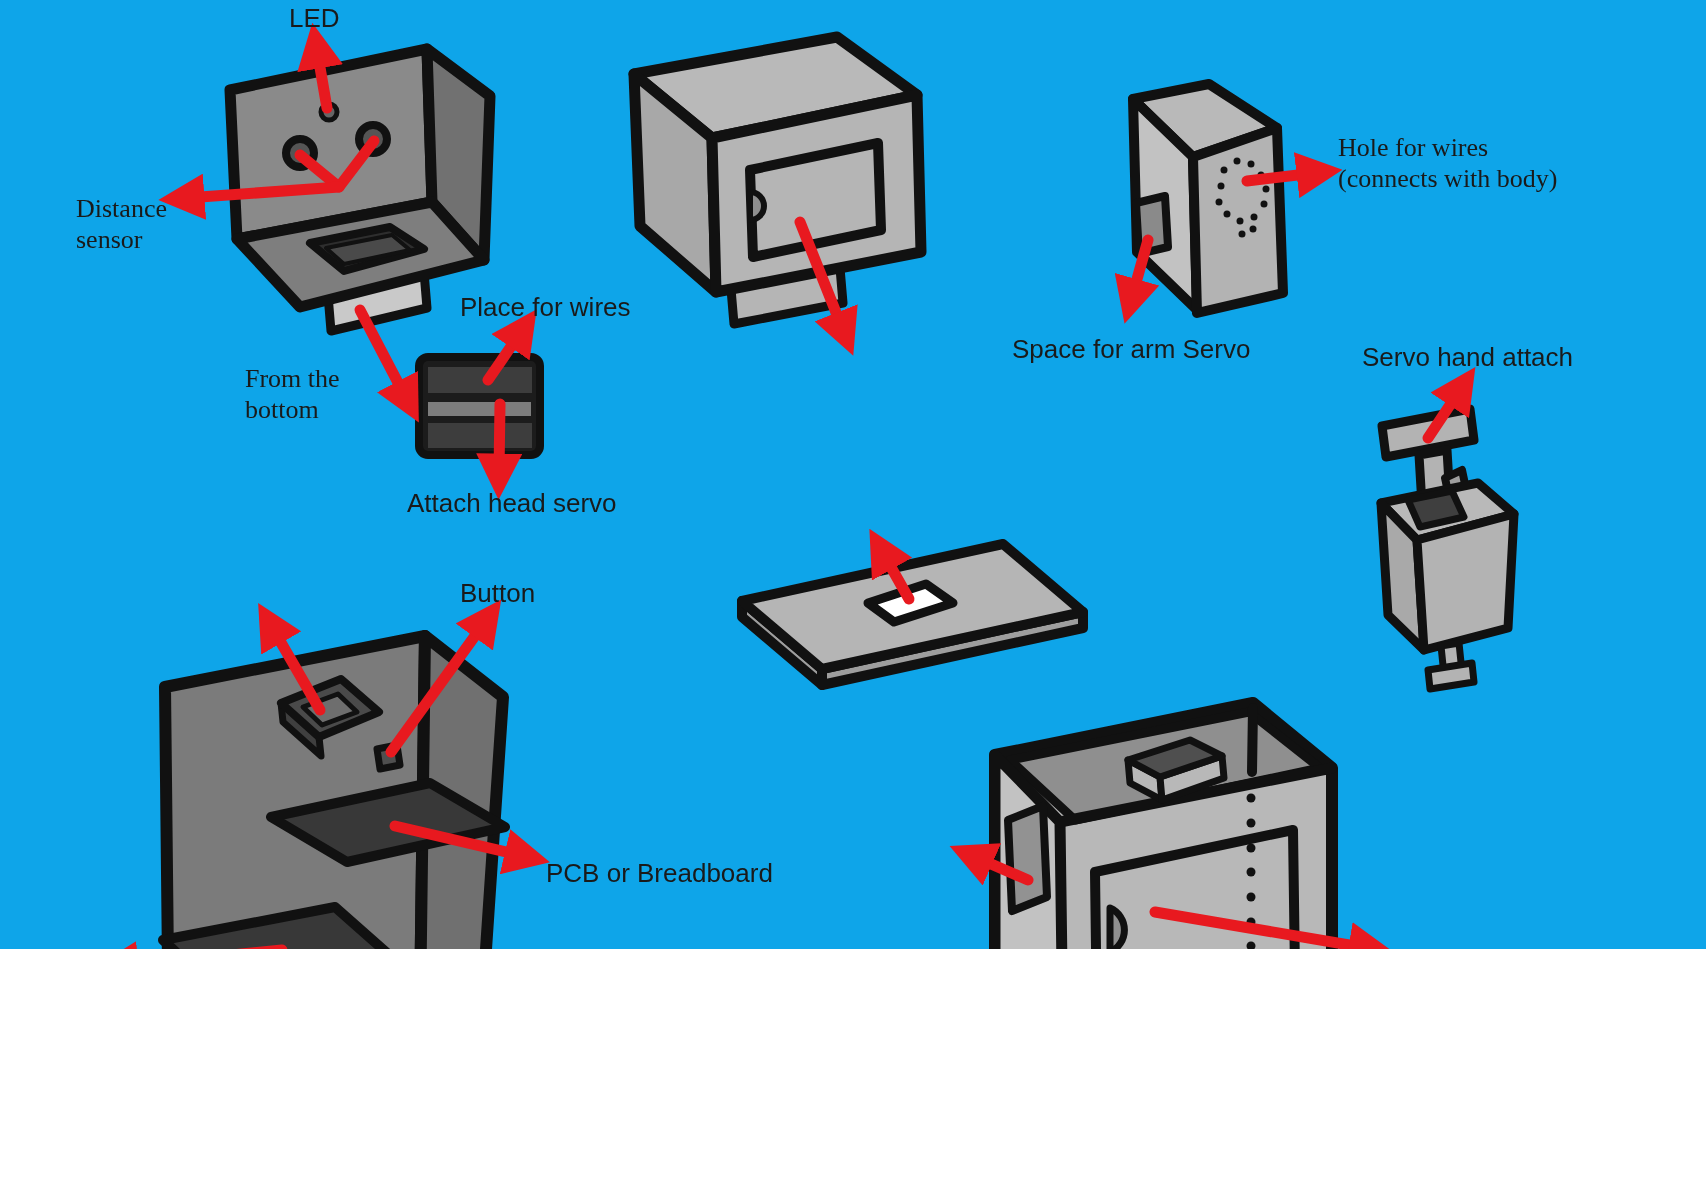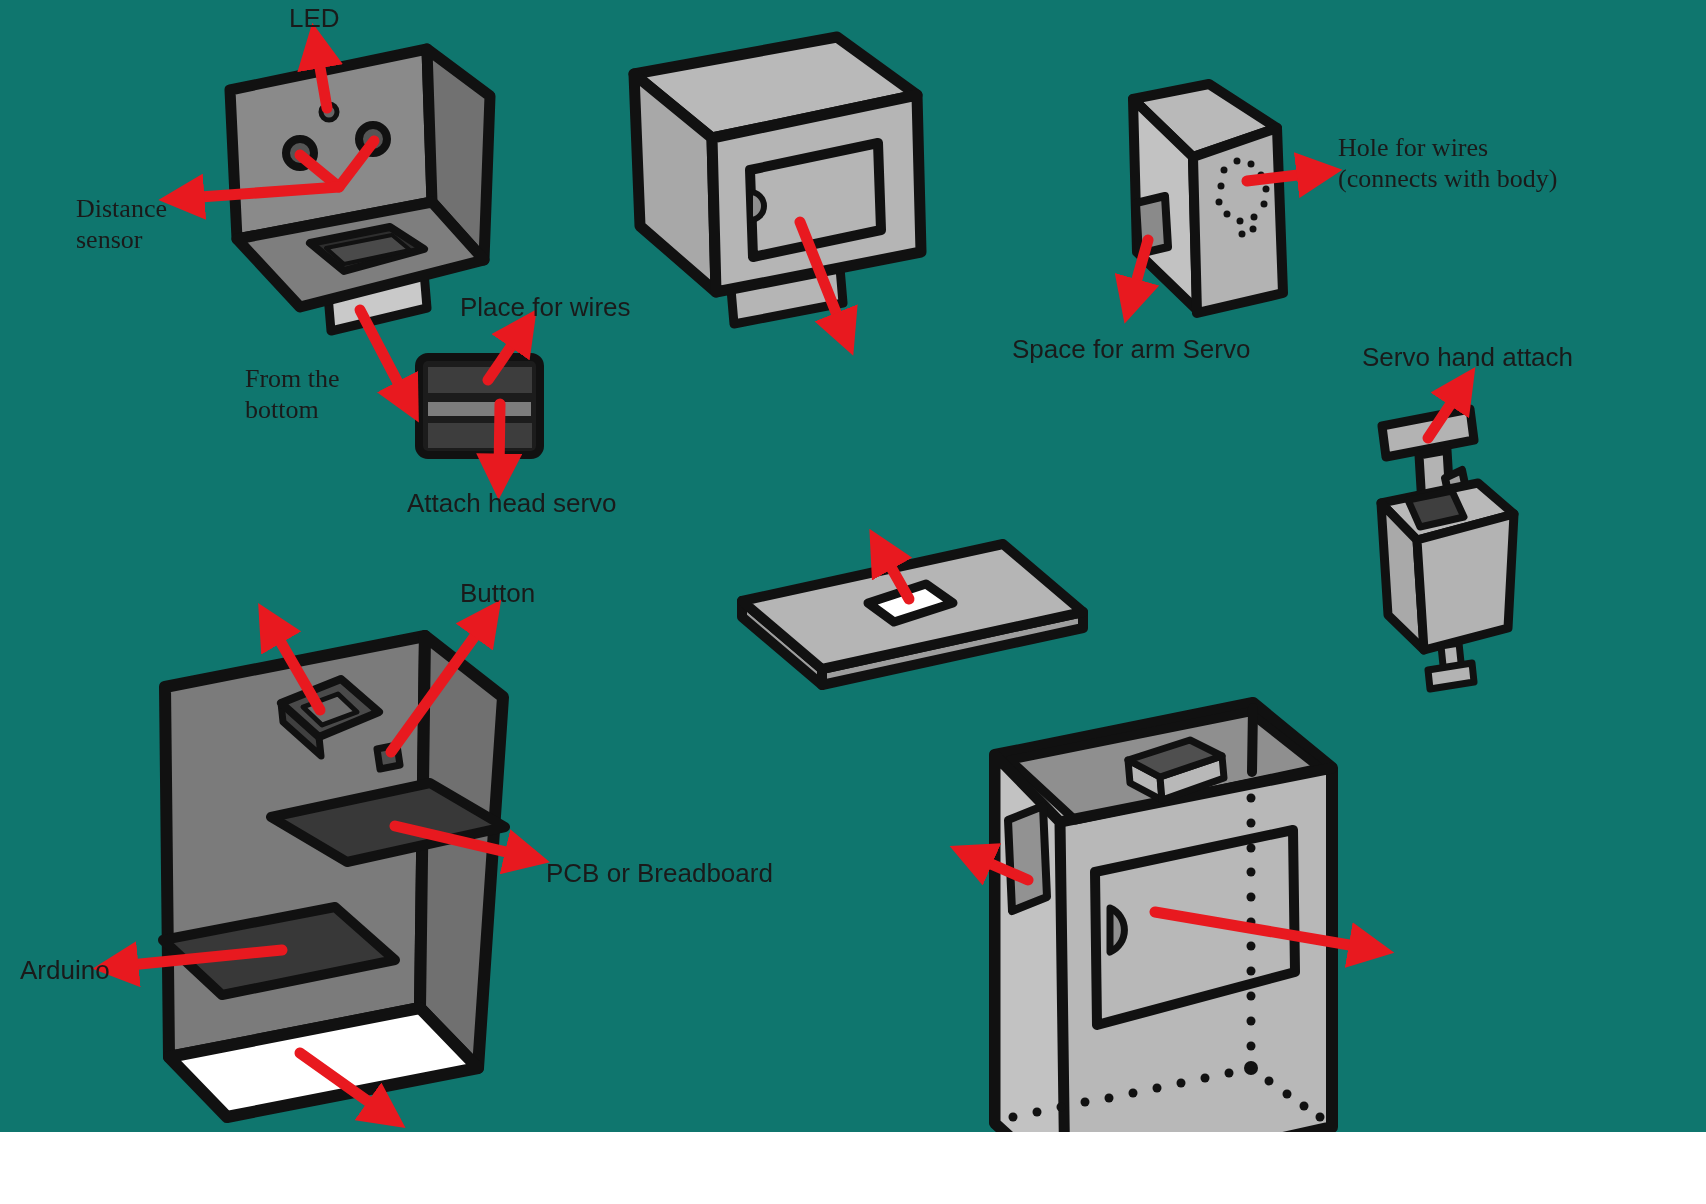--- a/index.html
+++ b/index.html
@@ -1,16 +1,16 @@
 <!DOCTYPE html>
 <html><head>
 <meta charset="utf-8">
 <style>
   html,body{margin:0;padding:0;background:#ffffff;}
-  #canvas{position:relative;width:1706px;height:1132px;background:#0f766e;overflow:hidden;
+  #canvas{position:relative;width:1706px;height:949px;background:#0ea5e9;overflow:hidden;
           font-family:"Liberation Sans", sans-serif;}
   #scene{position:absolute;left:0;top:0;}
   .lbl{position:absolute;font:26px/31px "Liberation Sans", sans-serif;color:#1a1a1a;white-space:nowrap;}
   .lbl span{display:block;font-family:Liberation Serif, serif;}
 </style>
 </head>
 <body>
 
 <div id="canvas">
 

